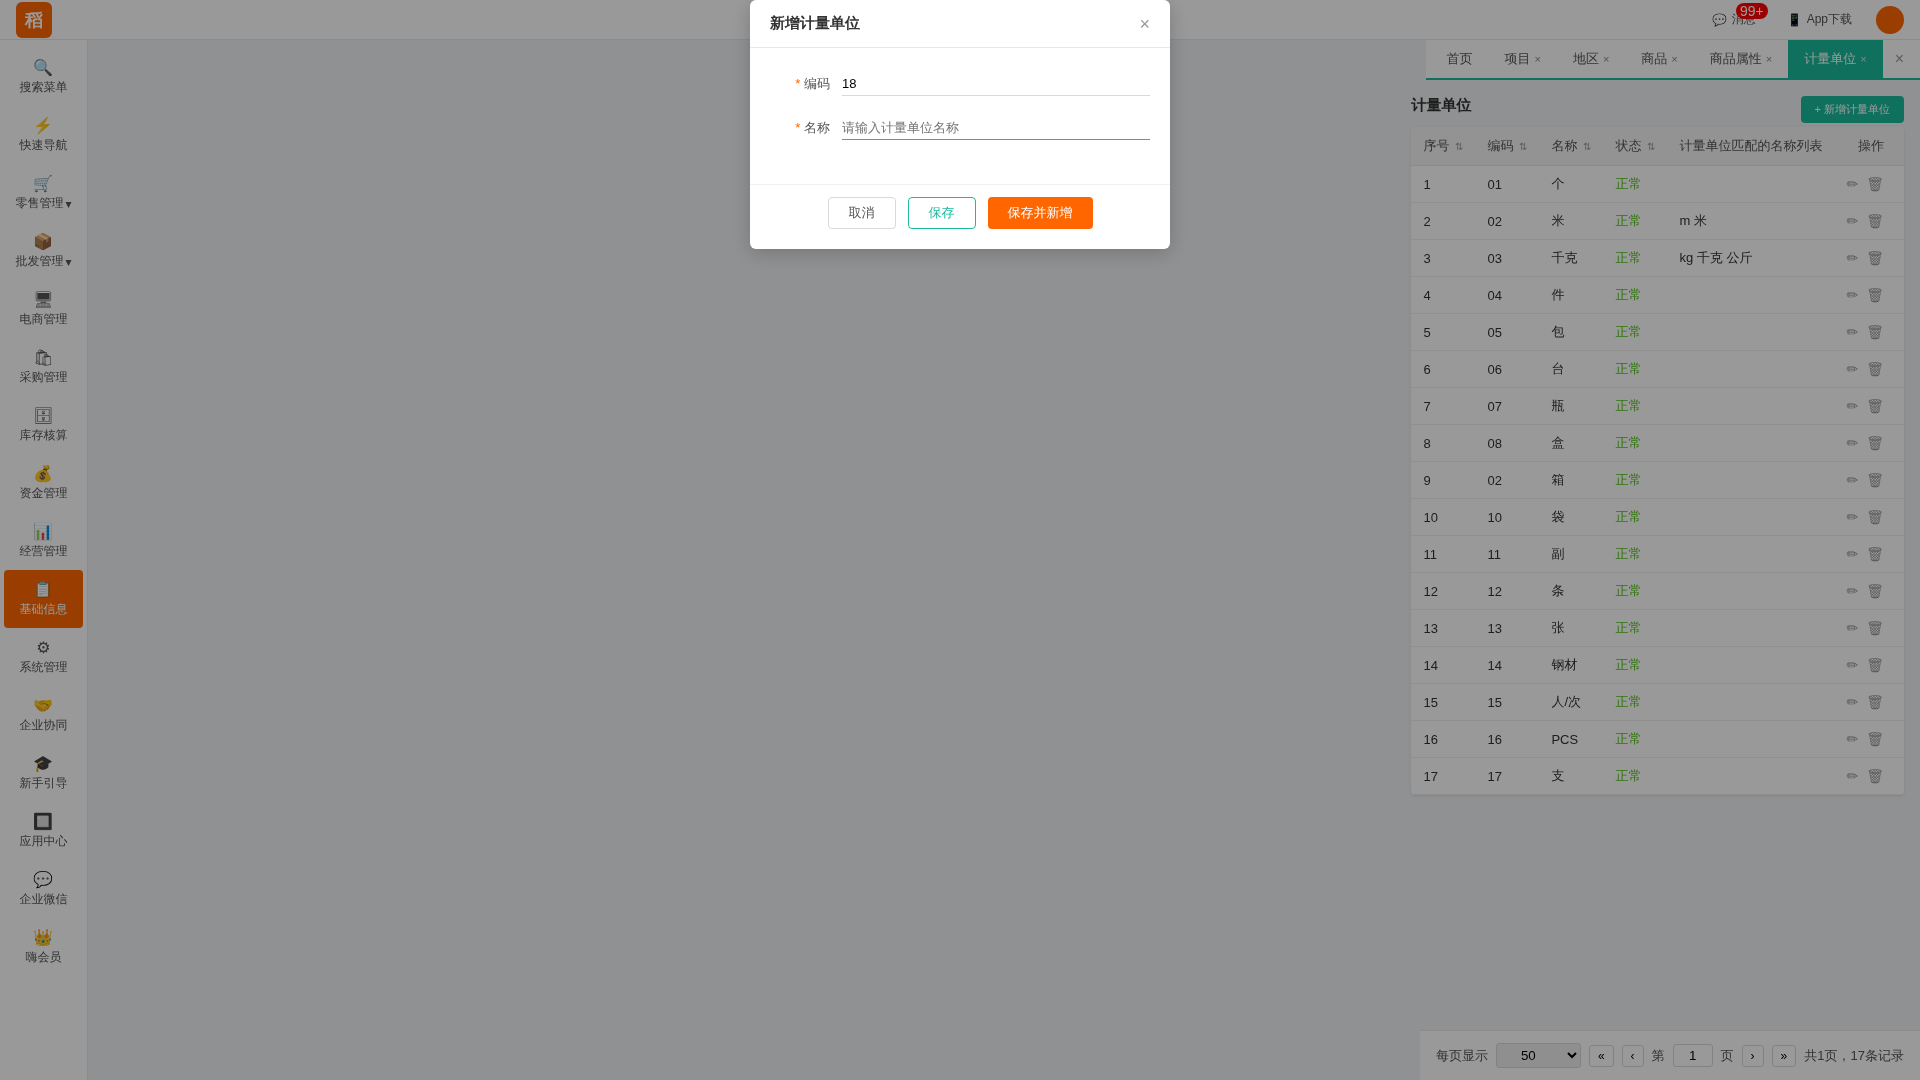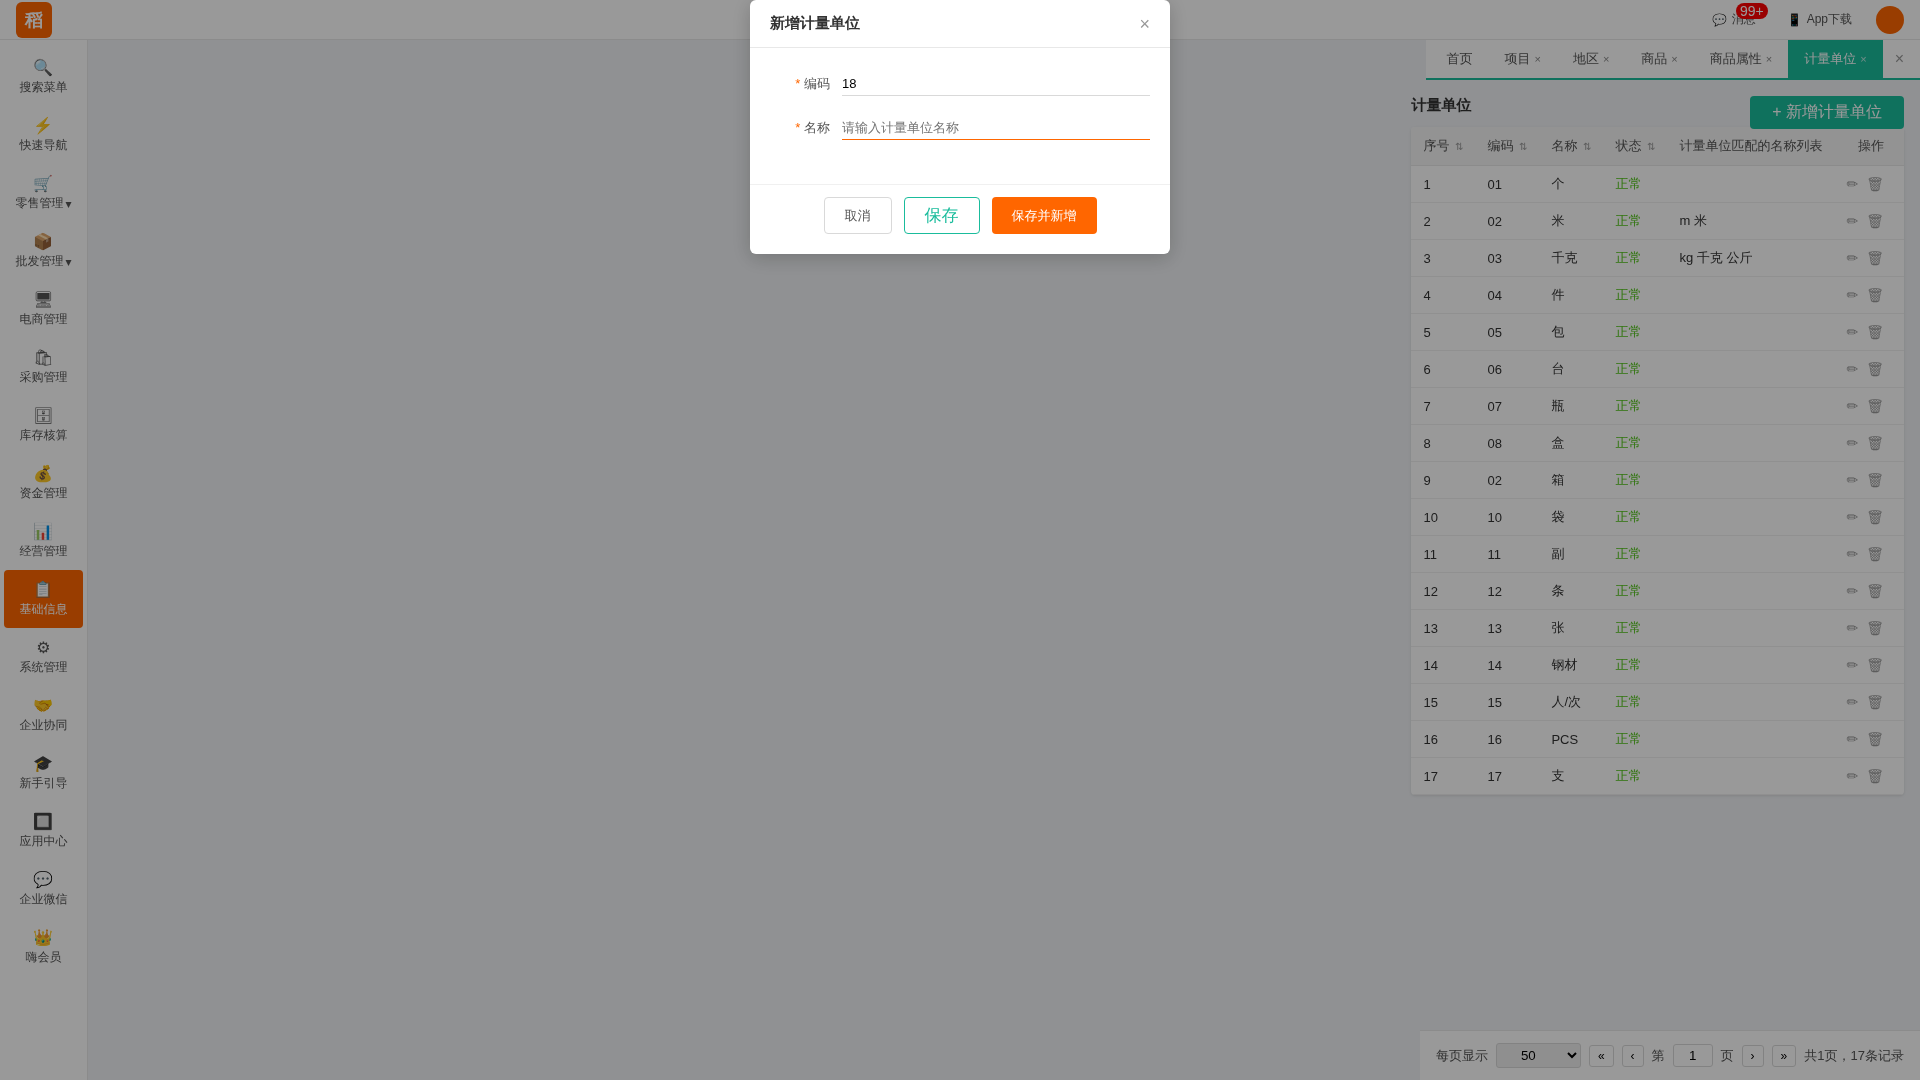--- a/index.html
+++ b/index.html
@@ -34,21 +34,21 @@
     .tab-close { font-size: 11px; opacity: 0.7; cursor: pointer; }
     .tab-bar-close { margin-left: auto; padding: 8px 12px; cursor: pointer; color: #999; font-size: 16px; }
 
     
     .page-content { flex: 1; overflow: auto; padding: 16px; position: relative; }
 
     
     .page-title { font-size: 15px; font-weight: bold; color: #333; margin-bottom: 12px; }
 
     
-    .add-btn { position: absolute; top: 16px; right: 16px; background: #1abc9c; color: #fff; border: none; padding: 6px 22px; border-radius: 4px; cursor: pointer; font-size: 16px; }
+    .add-btn { position: absolute; top: 16px; right: 16px; background: #1abc9c; color: #fff; border: none; padding: 6px 14px; border-radius: 4px; cursor: pointer; font-size: 11px; }
 
     
     .data-table { width: 100%; border-collapse: collapse; background: #fff; border-radius: 4px; overflow: hidden; box-shadow: 0 1px 3px rgba(0,0,0,0.1); }
     .data-table th { background: #f5f5f5; padding: 10px 12px; text-align: left; font-weight: normal; color: #555; border-bottom: 1px solid #e8e8e8; font-size: 13px; }
     .data-table td { padding: 9px 12px; border-bottom: 1px solid #f0f0f0; font-size: 13px; color: #333; }
     .sort-icon { color: #999; font-size: 10px; margin-left: 2px; }
     .status-normal { color: #52c41a; }
     .action-btns { display: flex; gap: 8px; }
     .action-btn { cursor: pointer; color: #999; font-size: 14px; }
 
@@ -66,21 +66,21 @@
     .modal-header { padding: 14px 20px; border-bottom: 1px solid #e8e8e8; display: flex; align-items: center; justify-content: space-between; }
     .modal-title { font-size: 15px; font-weight: bold; color: #333; }
     .modal-close { cursor: pointer; color: #999; font-size: 18px; line-height: 1; }
     .modal-body { padding: 24px 20px; }
     .form-row { display: flex; align-items: center; margin-bottom: 20px; }
     .form-label { width: 60px; text-align: right; margin-right: 12px; font-size: 13px; color: #555; }
     .form-input { flex: 1; border: none; border-bottom: 1px solid #d9d9d9; padding: 4px 0; font-size: 13px; outline: none; }
     .form-input.active-input { border-bottom-color: #f60; }
     .modal-footer { padding: 12px 20px 20px; display: flex; justify-content: center; gap: 12px; border-top: 1px solid #f0f0f0; }
     .btn-cancel { padding: 6px 20px; border: 1px solid #d9d9d9; background: #fff; border-radius: 4px; cursor: pointer; font-size: 13px; color: #555; }
-    .btn-save { padding: 6px 20px; border: 1px solid #1abc9c; background: #fff; border-radius: 4px; cursor: pointer; font-size: 17px; color: #1abc9c; }
+    .btn-save { padding: 6px 20px; border: 1px solid #1abc9c; background: #fff; border-radius: 4px; cursor: pointer; font-size: 13px; color: #1abc9c; }
     .btn-save-new { padding: 6px 20px; border: none; background: #f60; border-radius: 4px; cursor: pointer; font-size: 13px; color: #fff; }
   </style>
 </head>
 <body>
 
 <div class="top-bar">
   <div class="logo-area">
     <div class="logo-icon">稻</div>
   </div>
   <div class="top-right">

